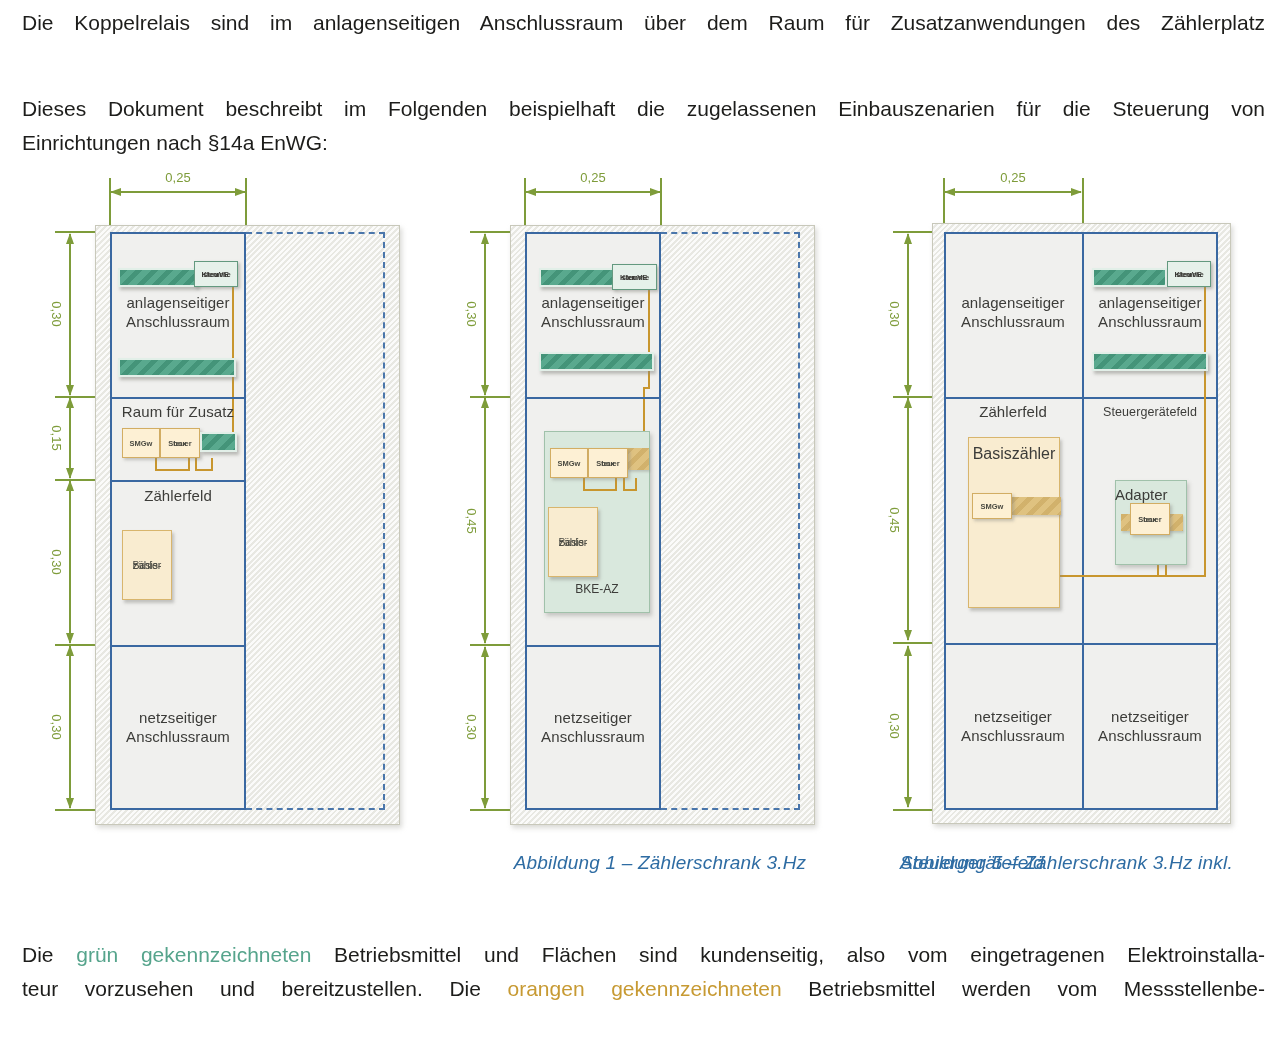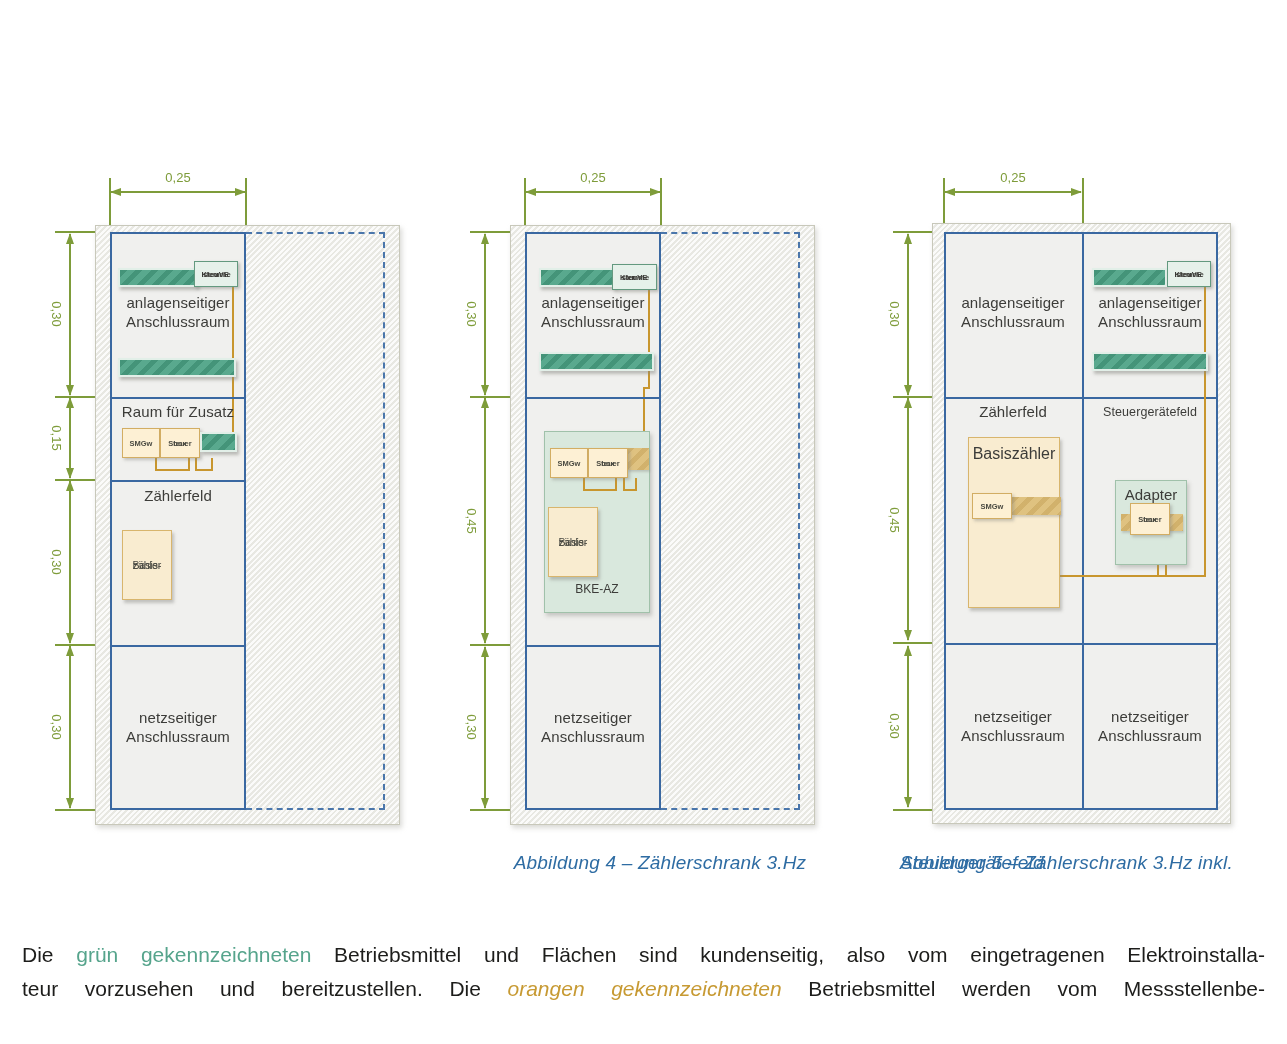--- a/index.html
+++ b/index.html
@@ -6,21 +6,21 @@
   #page {
     position:relative; width:1287px; height:1044px; background:#ffffff;
     font-family:"Liberation Sans", sans-serif; overflow:hidden;
   }
   
   .para { position:absolute; left:22px; width:1243px; color:#1d1d1b;
           font-size:21px; line-height:34px; }
   .pline { text-align:justify; text-align-last:justify; }
   .pline.last { text-align:left; text-align-last:left; }
   .green-text  { color:#56a48c; }
-  .orange-text { color:#c79a33;font-style:italic; }
+  .orange-text { color:#c79a33; }
 
   
   .fig { position:absolute; }
   .fig * { position:absolute; box-sizing:border-box; }
   .panel {
     background-color:#f1f1ee;
     background-image:repeating-linear-gradient(135deg, rgba(255,255,255,0.7) 0 2px, rgba(221,221,212,0.45) 2px 4px);
     border:1px solid #c8c8ba;
     box-shadow:2px 3px 5px rgba(160,160,152,0.4);
   }
@@ -53,21 +53,21 @@
   .greenpanel { background:#d9e8dd; border:1px solid #a0c1aa;
                 box-shadow:2px 3px 4px rgba(135,135,130,0.4); }
   .band { background-color:#dfc280;
           background-image:repeating-linear-gradient(135deg, rgba(175,135,55,0.28) 0 5px, transparent 5px 11px);
           box-shadow:1px 2px 2px rgba(135,135,130,0.35); }
   .cable { background:#c8962e; }
   .cable-u { border:2px solid #c8962e; border-top:none; }
   .sec-label { color:#3c3c39; font-size:15px; line-height:19px; text-align:center; letter-spacing:0.1px; }
   .sec-label.sm { font-size:12.5px; line-height:16px; }
   .box-label-lg { font-size:16px; color:#3c3c39; text-align:center; }
-  .box-label-md { font-size:15px; color:#3c3c39; text-align:center; }
+  .box-label-md { font-size:15px; color:#3c3c39; }
   .box-label-bke { font-size:12px; color:#3c3c39; text-align:center; }
   
   .vdim { width:2px; background:#7e9c3a; }
   .vdim::before { content:""; position:absolute; top:-1px; left:-3.5px; width:0; height:0;
     border-left:4.5px solid transparent; border-right:4.5px solid transparent; border-bottom:11px solid #7e9c3a; }
   .vdim::after { content:""; position:absolute; bottom:-1px; left:-3.5px; width:0; height:0;
     border-left:4.5px solid transparent; border-right:4.5px solid transparent; border-top:11px solid #7e9c3a; }
   .hdim { height:2px; background:#7e9c3a; }
   .hdim::before { content:""; position:absolute; left:-1px; top:-3.5px; width:0; height:0;
     border-top:4.5px solid transparent; border-bottom:4.5px solid transparent; border-right:11px solid #7e9c3a; }
@@ -80,23 +80,26 @@
   .dim-label.horiz { transform:translateX(-50%); }
   .caption { color:#2e6ca3; font-style:italic; font-size:19px; line-height:30px;
              text-align:center; letter-spacing:0.2px; }
 </style>
 </head>
 <body>
 
 <div id="page">
 
   <div class="para" style="top:6px;">
+    <div class="pline">Die Koppelrelais sind im anlagenseitigen Anschlussraum über dem Raum für Zusatzanwendungen des Zählerplatz</div>
   </div>
 
   <div class="para" style="top:92px;">
+    <div class="pline">Dieses Dokument beschreibt im Folgenden beispielhaft die zugelassenen Einbauszenarien für die Steuerung von</div>
+    <div class="pline last">Einrichtungen nach §14a EnWG:</div>
   </div>
 
   <div class="fig" style="left:40px;top:170px;width:380px;height:745px;">
 
     <div class="tickv" style="left:69px;top:8px;height:52px;"></div>
     <div class="tickv" style="left:205px;top:8px;height:52px;"></div>
     <div class="hdim" style="left:71px;top:21px;width:134px;"></div>
     <div class="dim-label horiz" style="left:138px;top:0px;">0,25</div>
 
     <div class="tickh" style="left:15px;top:61px;width:42px;"></div>
@@ -199,21 +202,21 @@
       <span>box</span>
     </div>
     <div class="creambox basis-sm" style="left:93px;top:337px;width:50px;height:70px;">
       <span>Basis-</span>
       <span>zähler</span>
     </div>
     <div class="box-label-bke" style="left:89px;top:412px;width:106px;">BKE-AZ</div>
     <div class="divh" style="left:70px;top:475px;width:136px;"></div>
 
     <div class="sec-label" style="left:73px;top:538px;width:130px;">netzseitiger Anschlussraum</div>
-    <div class="caption" style="left:25px;top:678px;width:360px;">Abbildung 4 – Zählerschrank 3.Hz</div>
+    <div class="caption" style="left:25px;top:678px;width:360px;">Abbildung 1 – Zählerschrank 3.Hz</div>
   </div>
 
   <div class="fig" style="left:870px;top:170px;width:400px;height:760px;">
 
     <div class="tickv" style="left:73px;top:8px;height:52px;"></div>
     <div class="tickv" style="left:212px;top:8px;height:52px;"></div>
     <div class="hdim" style="left:75px;top:21px;width:136px;"></div>
     <div class="dim-label horiz" style="left:143px;top:0px;">0,25</div>
 
     <div class="tickh" style="left:23px;top:61px;width:42px;"></div>

